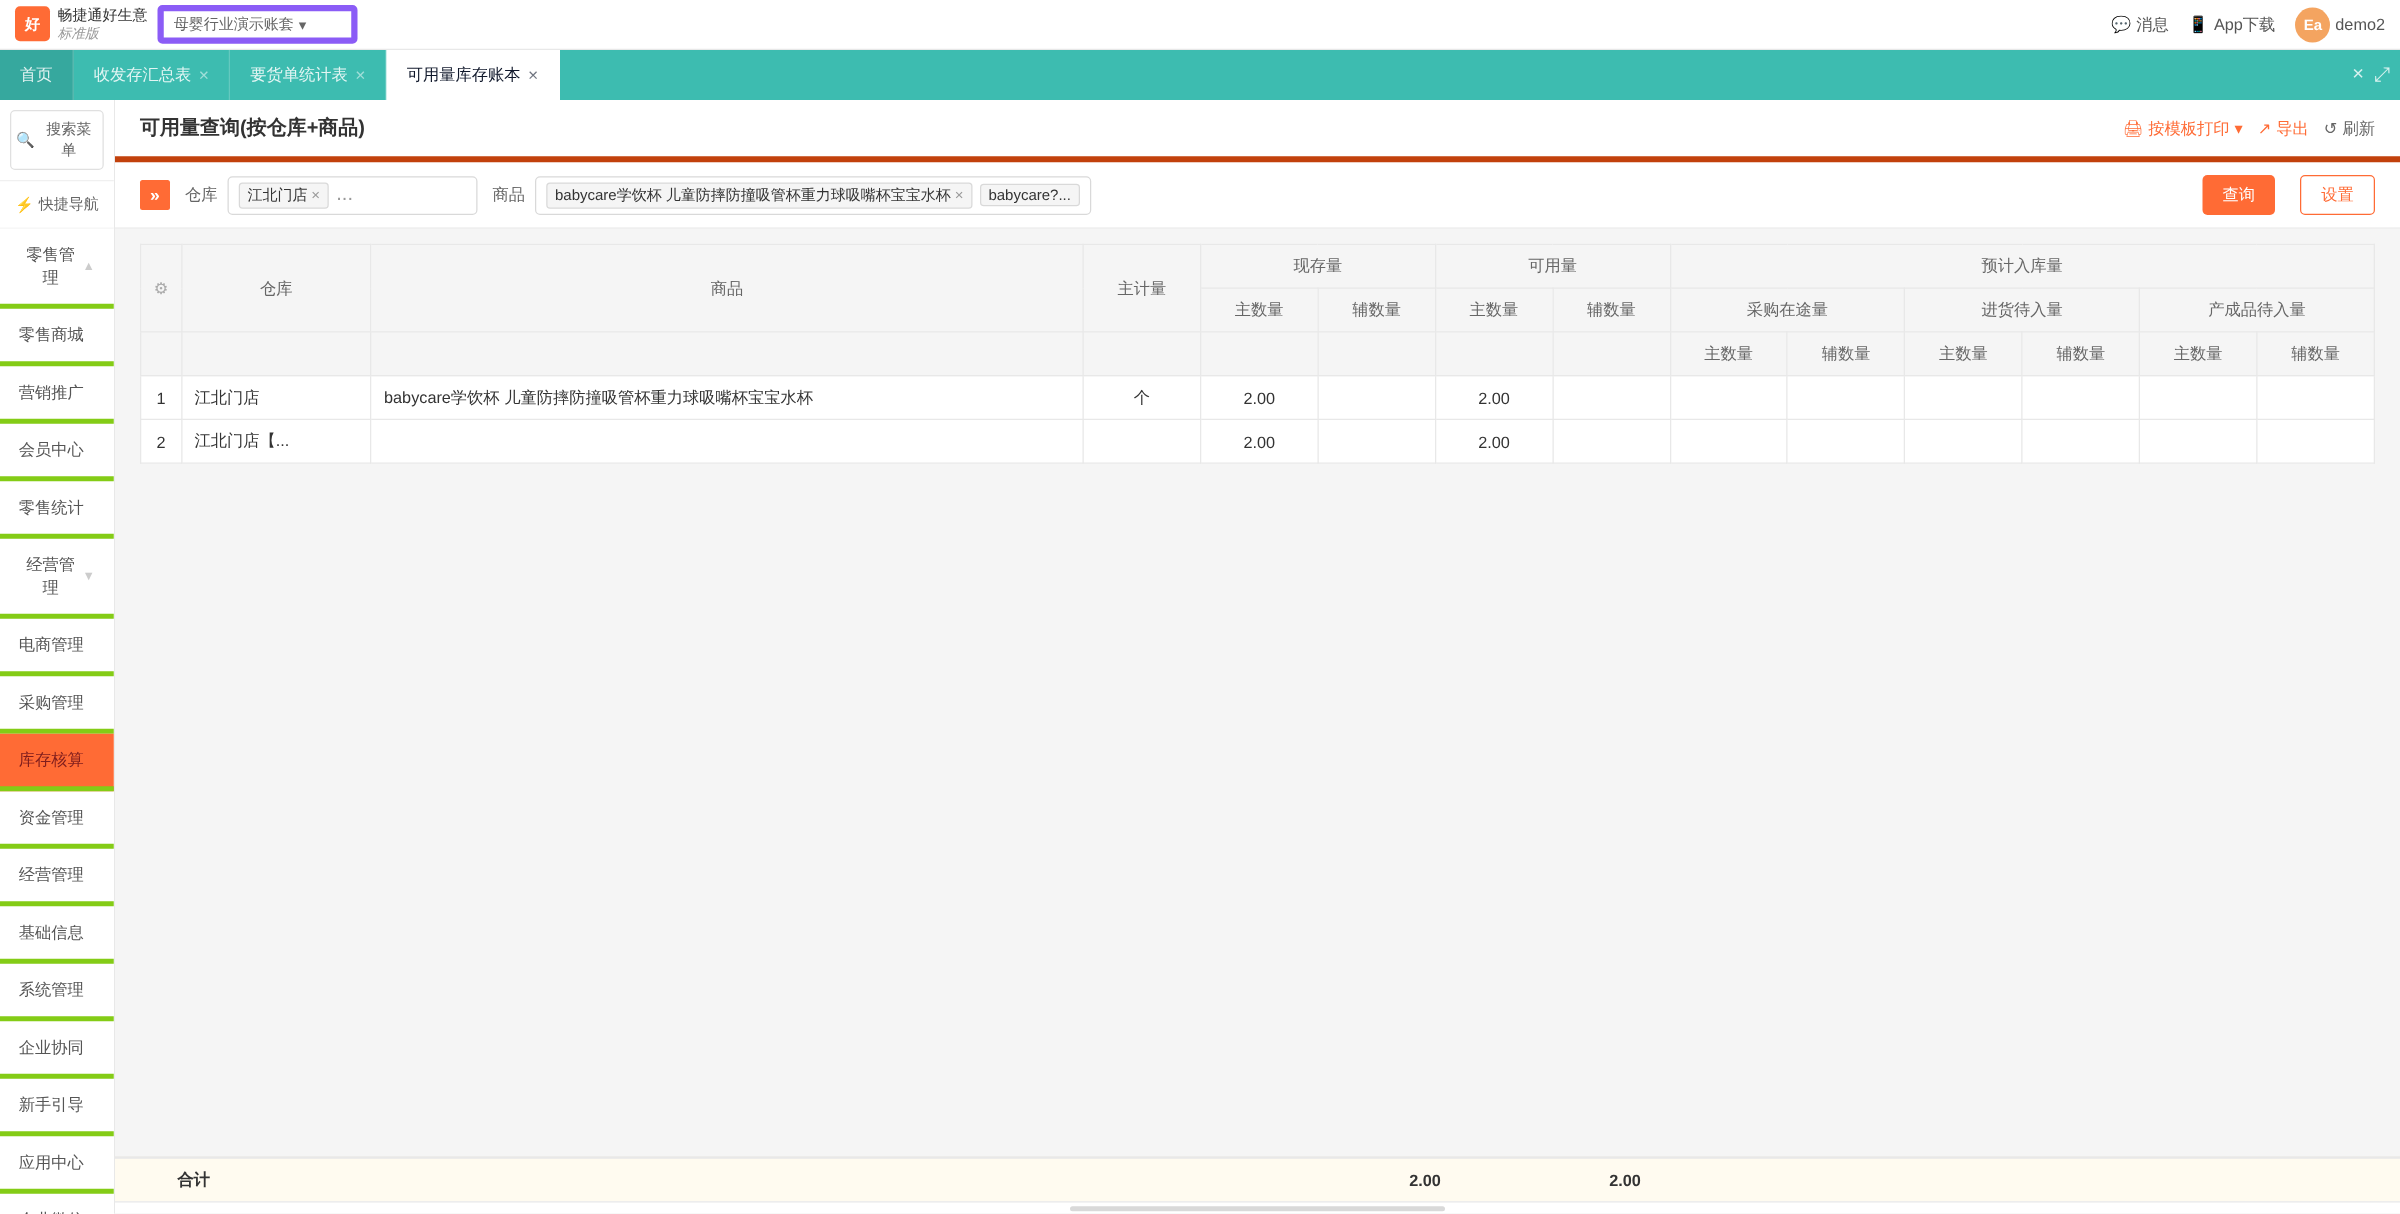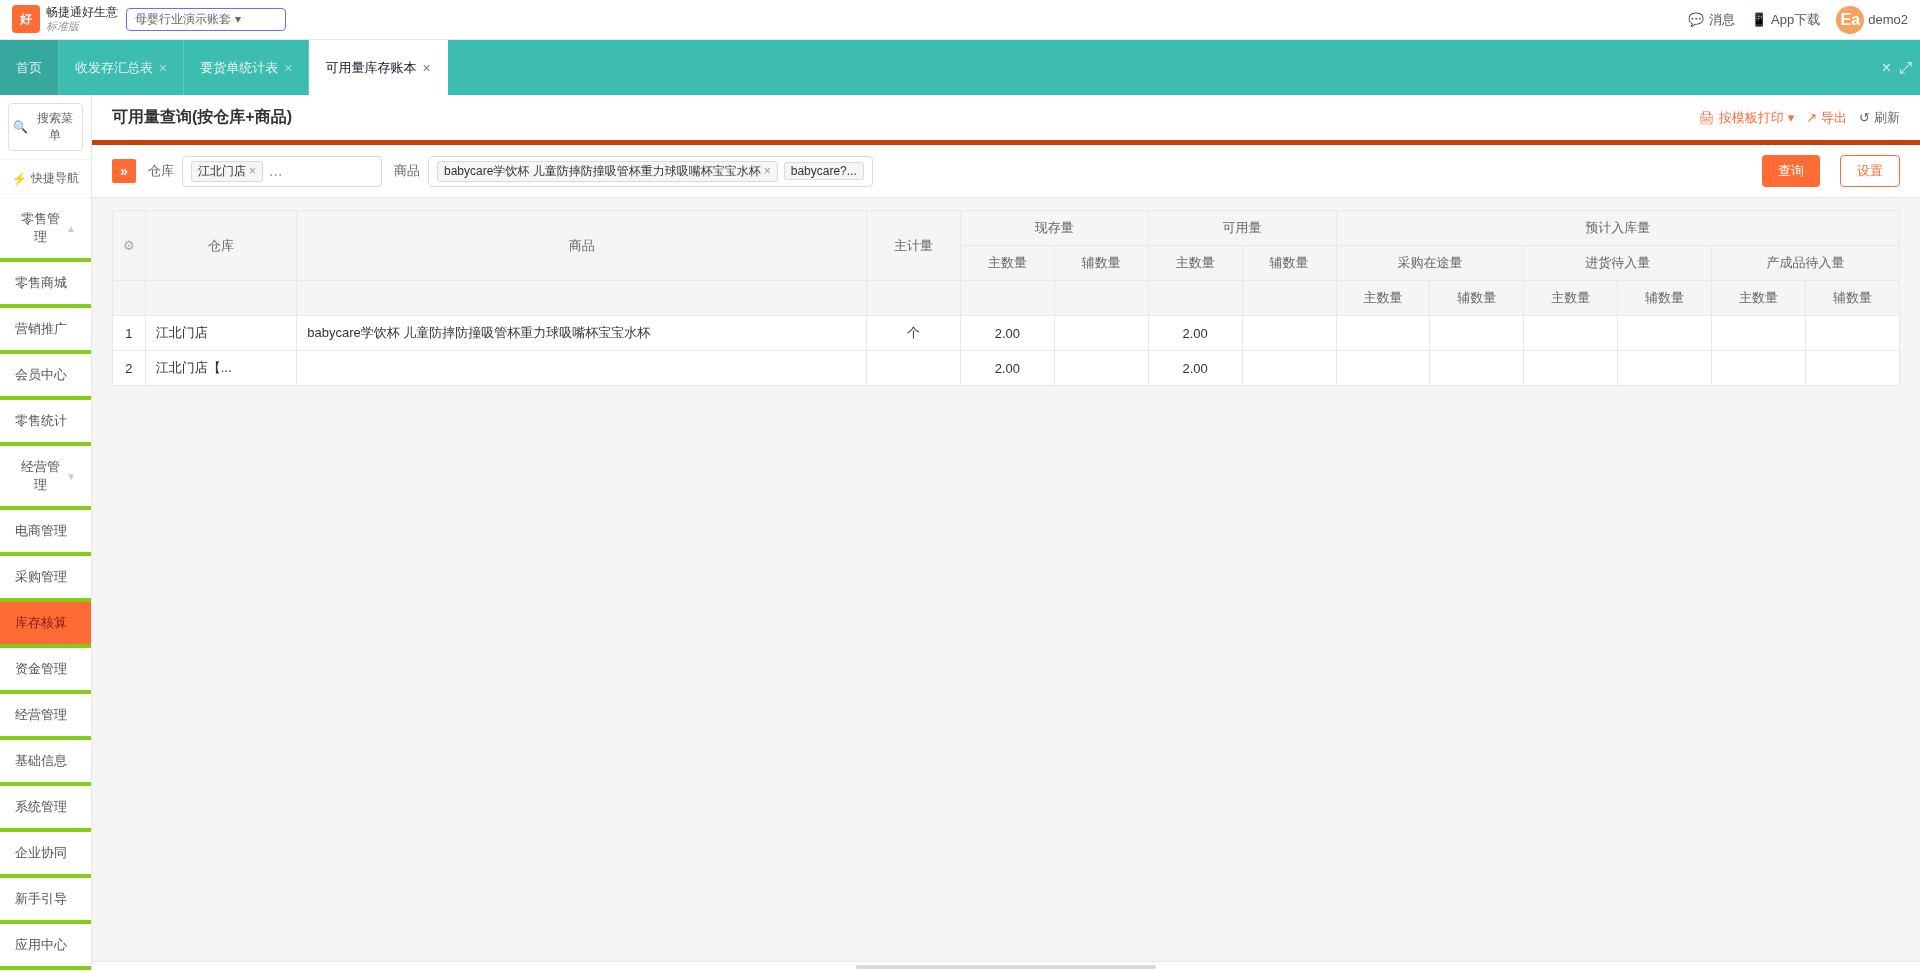--- a/index.html
+++ b/index.html
@@ -14,28 +14,28 @@
       align-items: center;
       justify-content: space-between;
       padding: 0 12px;
       flex-shrink: 0;
     }
     .top-bar-left { display: flex; align-items: center; gap: 8px; }
     .logo-area { display: flex; align-items: center; gap: 6px; }
     .logo-icon { width: 28px; height: 28px; background: #ff6b35; border-radius: 4px; display: flex; align-items: center; justify-content: center; color: white; font-size: 12px; font-weight: bold; }
     .logo-text { font-size: 12px; color: #333; line-height: 1.2; }
     .logo-sub { font-size: 11px; color: #999; font-style: italic; }
-    .org-selector { display: flex; align-items: center; gap: 4px; border: 1px solid #8b5cf6; border-radius: 4px; padding: 2px 8px; cursor: pointer; font-size: 12px; color: #666; background: #fff; min-width: 160px; }
+    .org-selector { display: flex; align-items: center; gap: 4px; border: 5px solid #8b5cf6; border-radius: 4px; padding: 2px 8px; cursor: pointer; font-size: 12px; color: #666; background: #fff; min-width: 160px; }
     .top-bar-right { display: flex; align-items: center; gap: 16px; font-size: 13px; color: #555; }
     .top-bar-right-item { display: flex; align-items: center; gap: 4px; cursor: pointer; }
-    .user-avatar { width: 28px; height: 28px; border-radius: 50%; background: #f4a460; display: flex; align-items: center; justify-content: center; color: white; font-size: 16px; font-weight: bold; }
+    .user-avatar { width: 28px; height: 28px; border-radius: 50%; background: #f4a460; display: flex; align-items: center; justify-content: center; color: white; font-size: 12px; font-weight: bold; }
 
     
     .nav-tabs {
-      height: 55px;
+      height: 40px;
       background: #3dbcb0;
       display: flex;
       align-items: stretch;
       flex-shrink: 0;
       padding: 0;
     }
     .nav-tab {
       display: flex;
       align-items: center;
       padding: 0 16px;
@@ -421,19 +421,41 @@
       <td></td>
       <td></td>
       <td></td>
       <td></td>
       <td></td>
     </tr>
           </tbody>
       </table>
     </div>
 
+    <div class="table-footer">
+      <table style="width:100%; border-collapse:collapse; font-size:13px; font-weight:bold; background:#fffbf0;">
+        <tbody>
+            <tr>
+          <td style="width:30px; text-align:center;"></td>
+          <td style="width:80px;">合计</td>
+          <td style="min-width:200px;"></td>
+          <td style="width:60px;"></td>
+          <td style="width:80px; text-align:center;">2.00</td>
+          <td style="width:80px;"></td>
+          <td style="width:80px; text-align:center;">2.00</td>
+          <td style="width:80px;"></td>
+          <td style="width:80px;"></td>
+          <td style="width:80px;"></td>
+          <td style="width:80px;"></td>
+          <td style="width:80px;"></td>
+          <td style="width:80px;"></td>
+          <td style="width:80px;"></td>
+        </tr>
+      </tbody>
+        </table>
+    </div>
 
     <div class="bottom-scroll">
       <div class="scroll-bar"></div>
     </div>
 
   </div>
 </div>
 
 </body></html>

